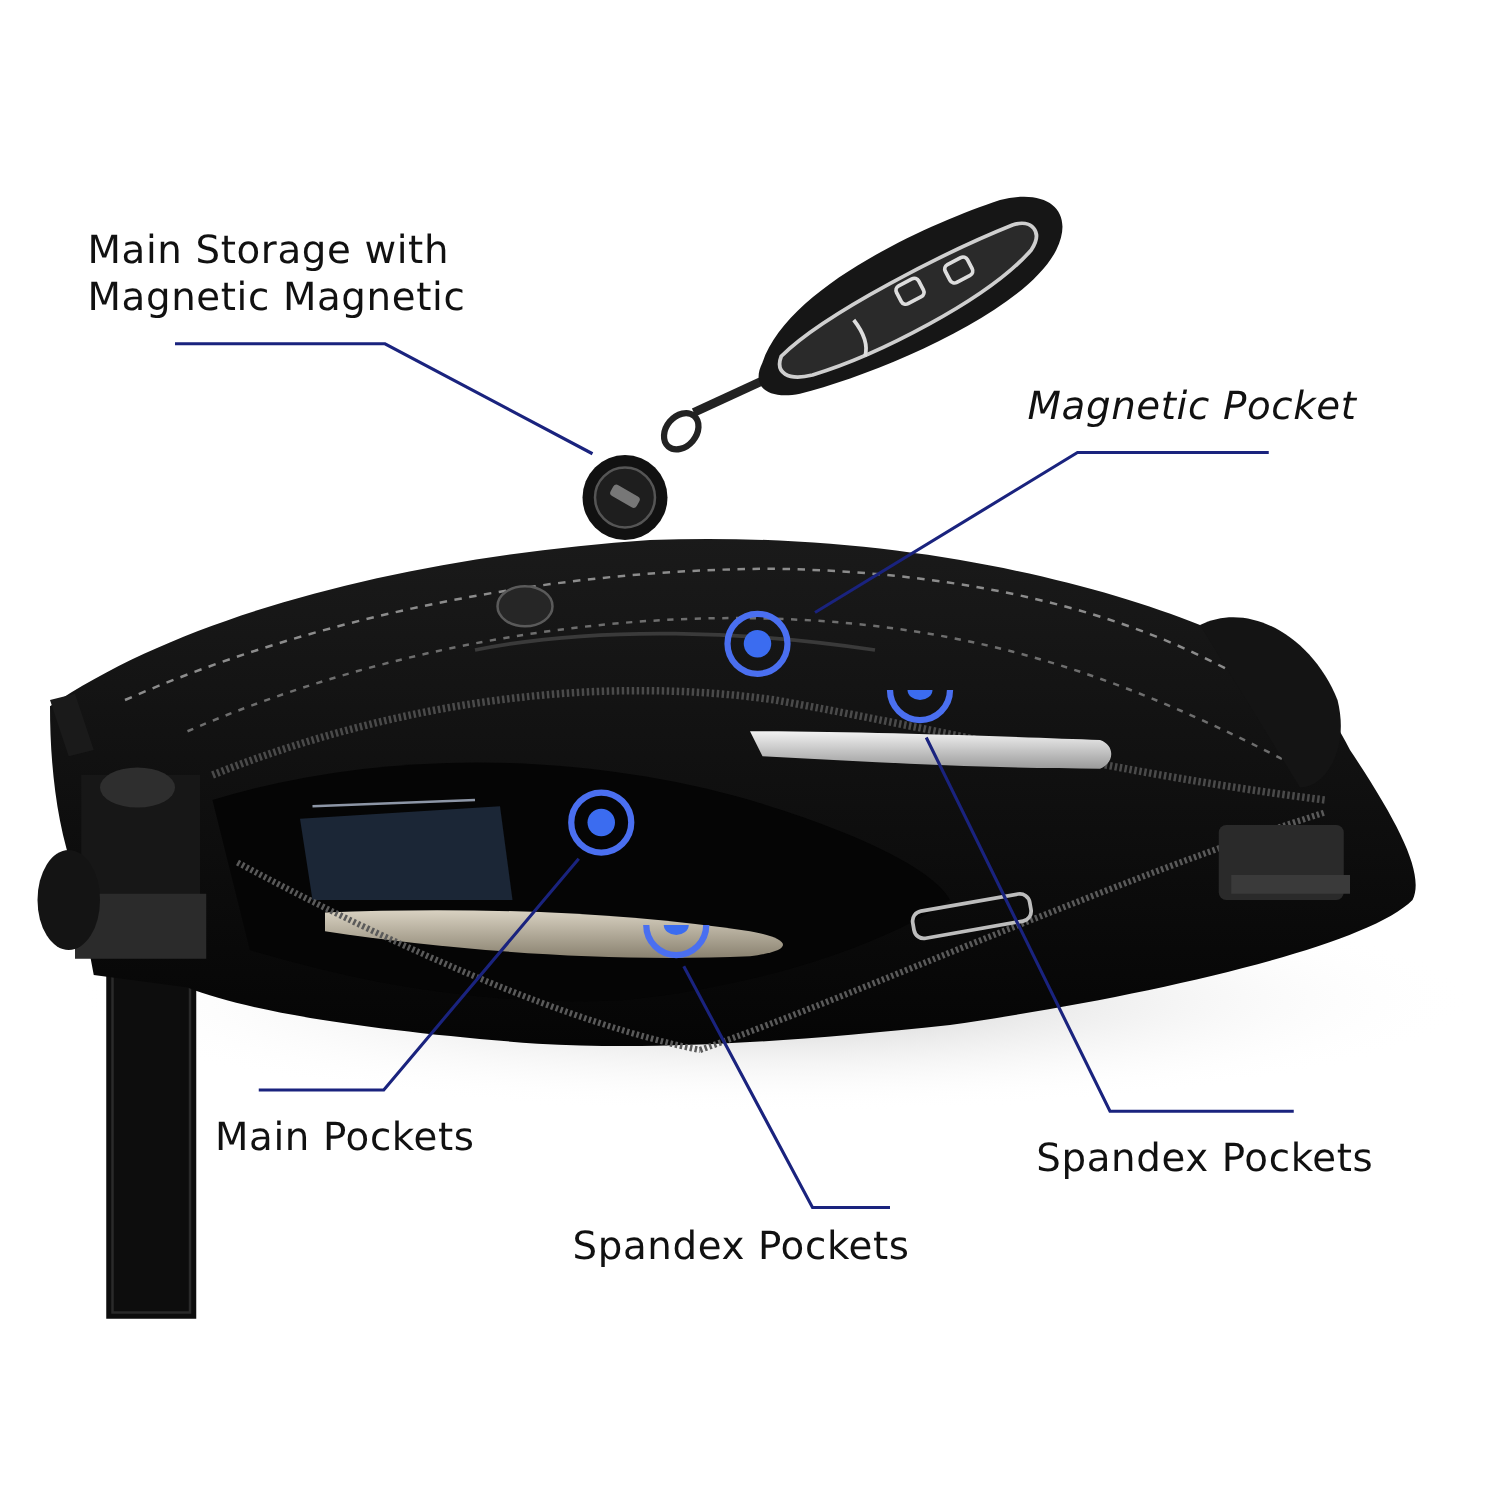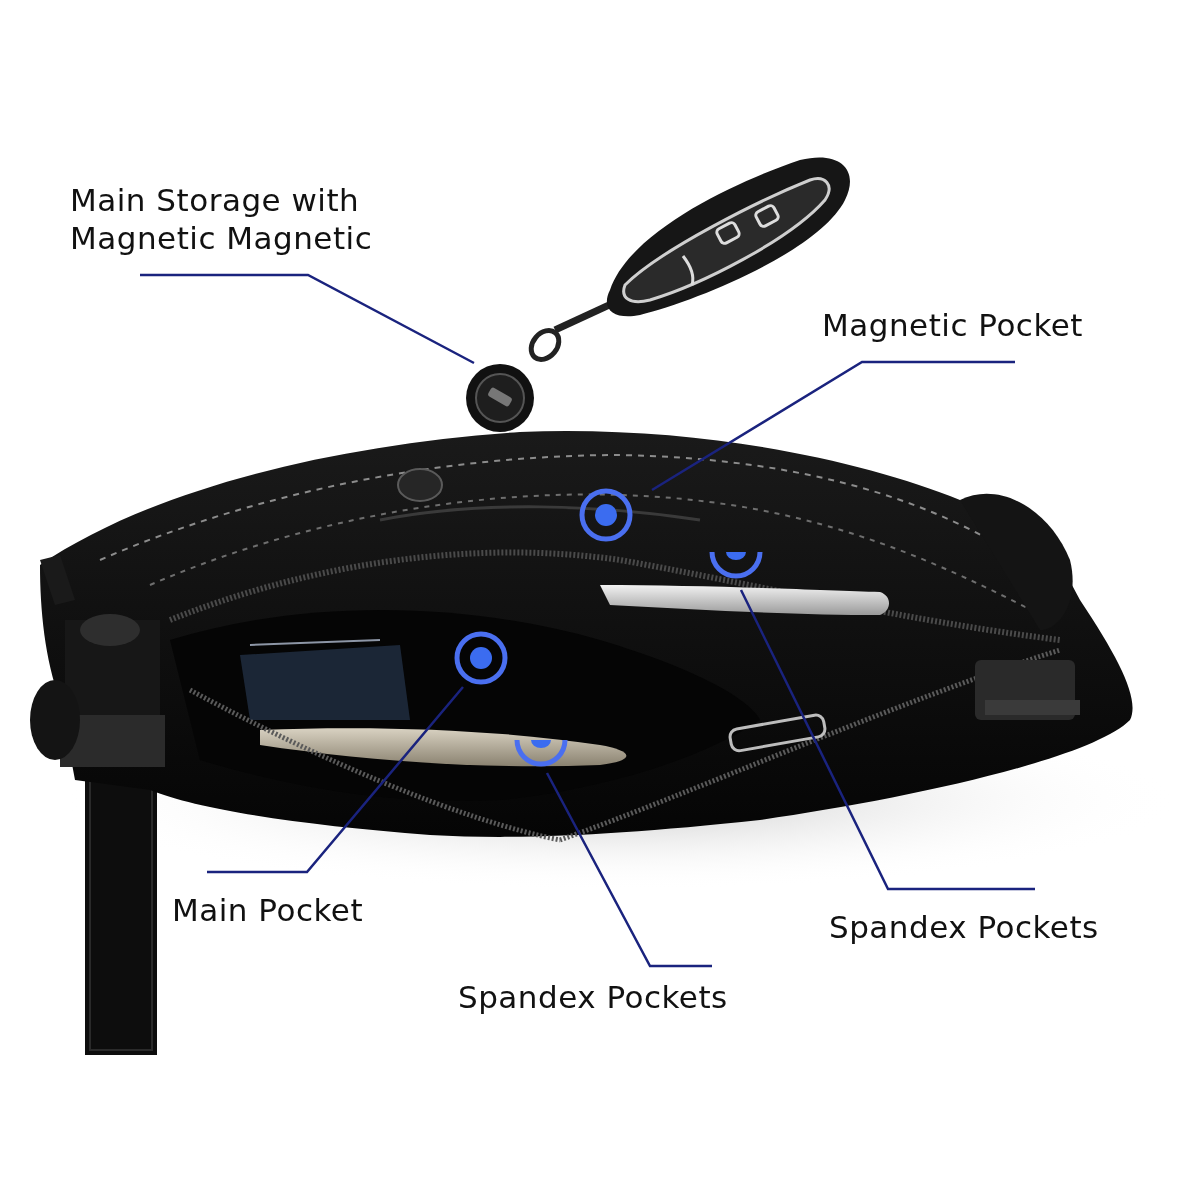--- a/index.html
+++ b/index.html
@@ -114,21 +114,21 @@
       <path d="M517,740 A24,24 0 0 0 565,740" fill="none" stroke="#4a6ff0" stroke-width="5"></path>
       <path d="M531,740 A10,8 0 0 0 551,740 Z" fill="#3b6cf0"></path>
     </g>
   </svg>
 
   <div class="label" style="left:70px; top:181px;">
     <div>Main Storage with</div>
     <div>Magnetic Magnetic</div>
   </div>
 
-  <div class="label" style="left:822px; top:306px;">Magnetic Pocket</div>
+  <div class="label" style="left:822px; top:306px;font-style:italic;">Magnetic Pocket</div>
 
-  <div class="label" style="left:172px; top:891px;">Main Pocket</div>
+  <div class="label" style="left:172px; top:891px;">Main Pockets</div>
 
   <div class="label" style="left:829px; top:908px;">Spandex Pockets</div>
 
   <div class="label" style="left:458px; top:978px;">Spandex Pockets</div>
 
 </div>
 
 </body></html>

